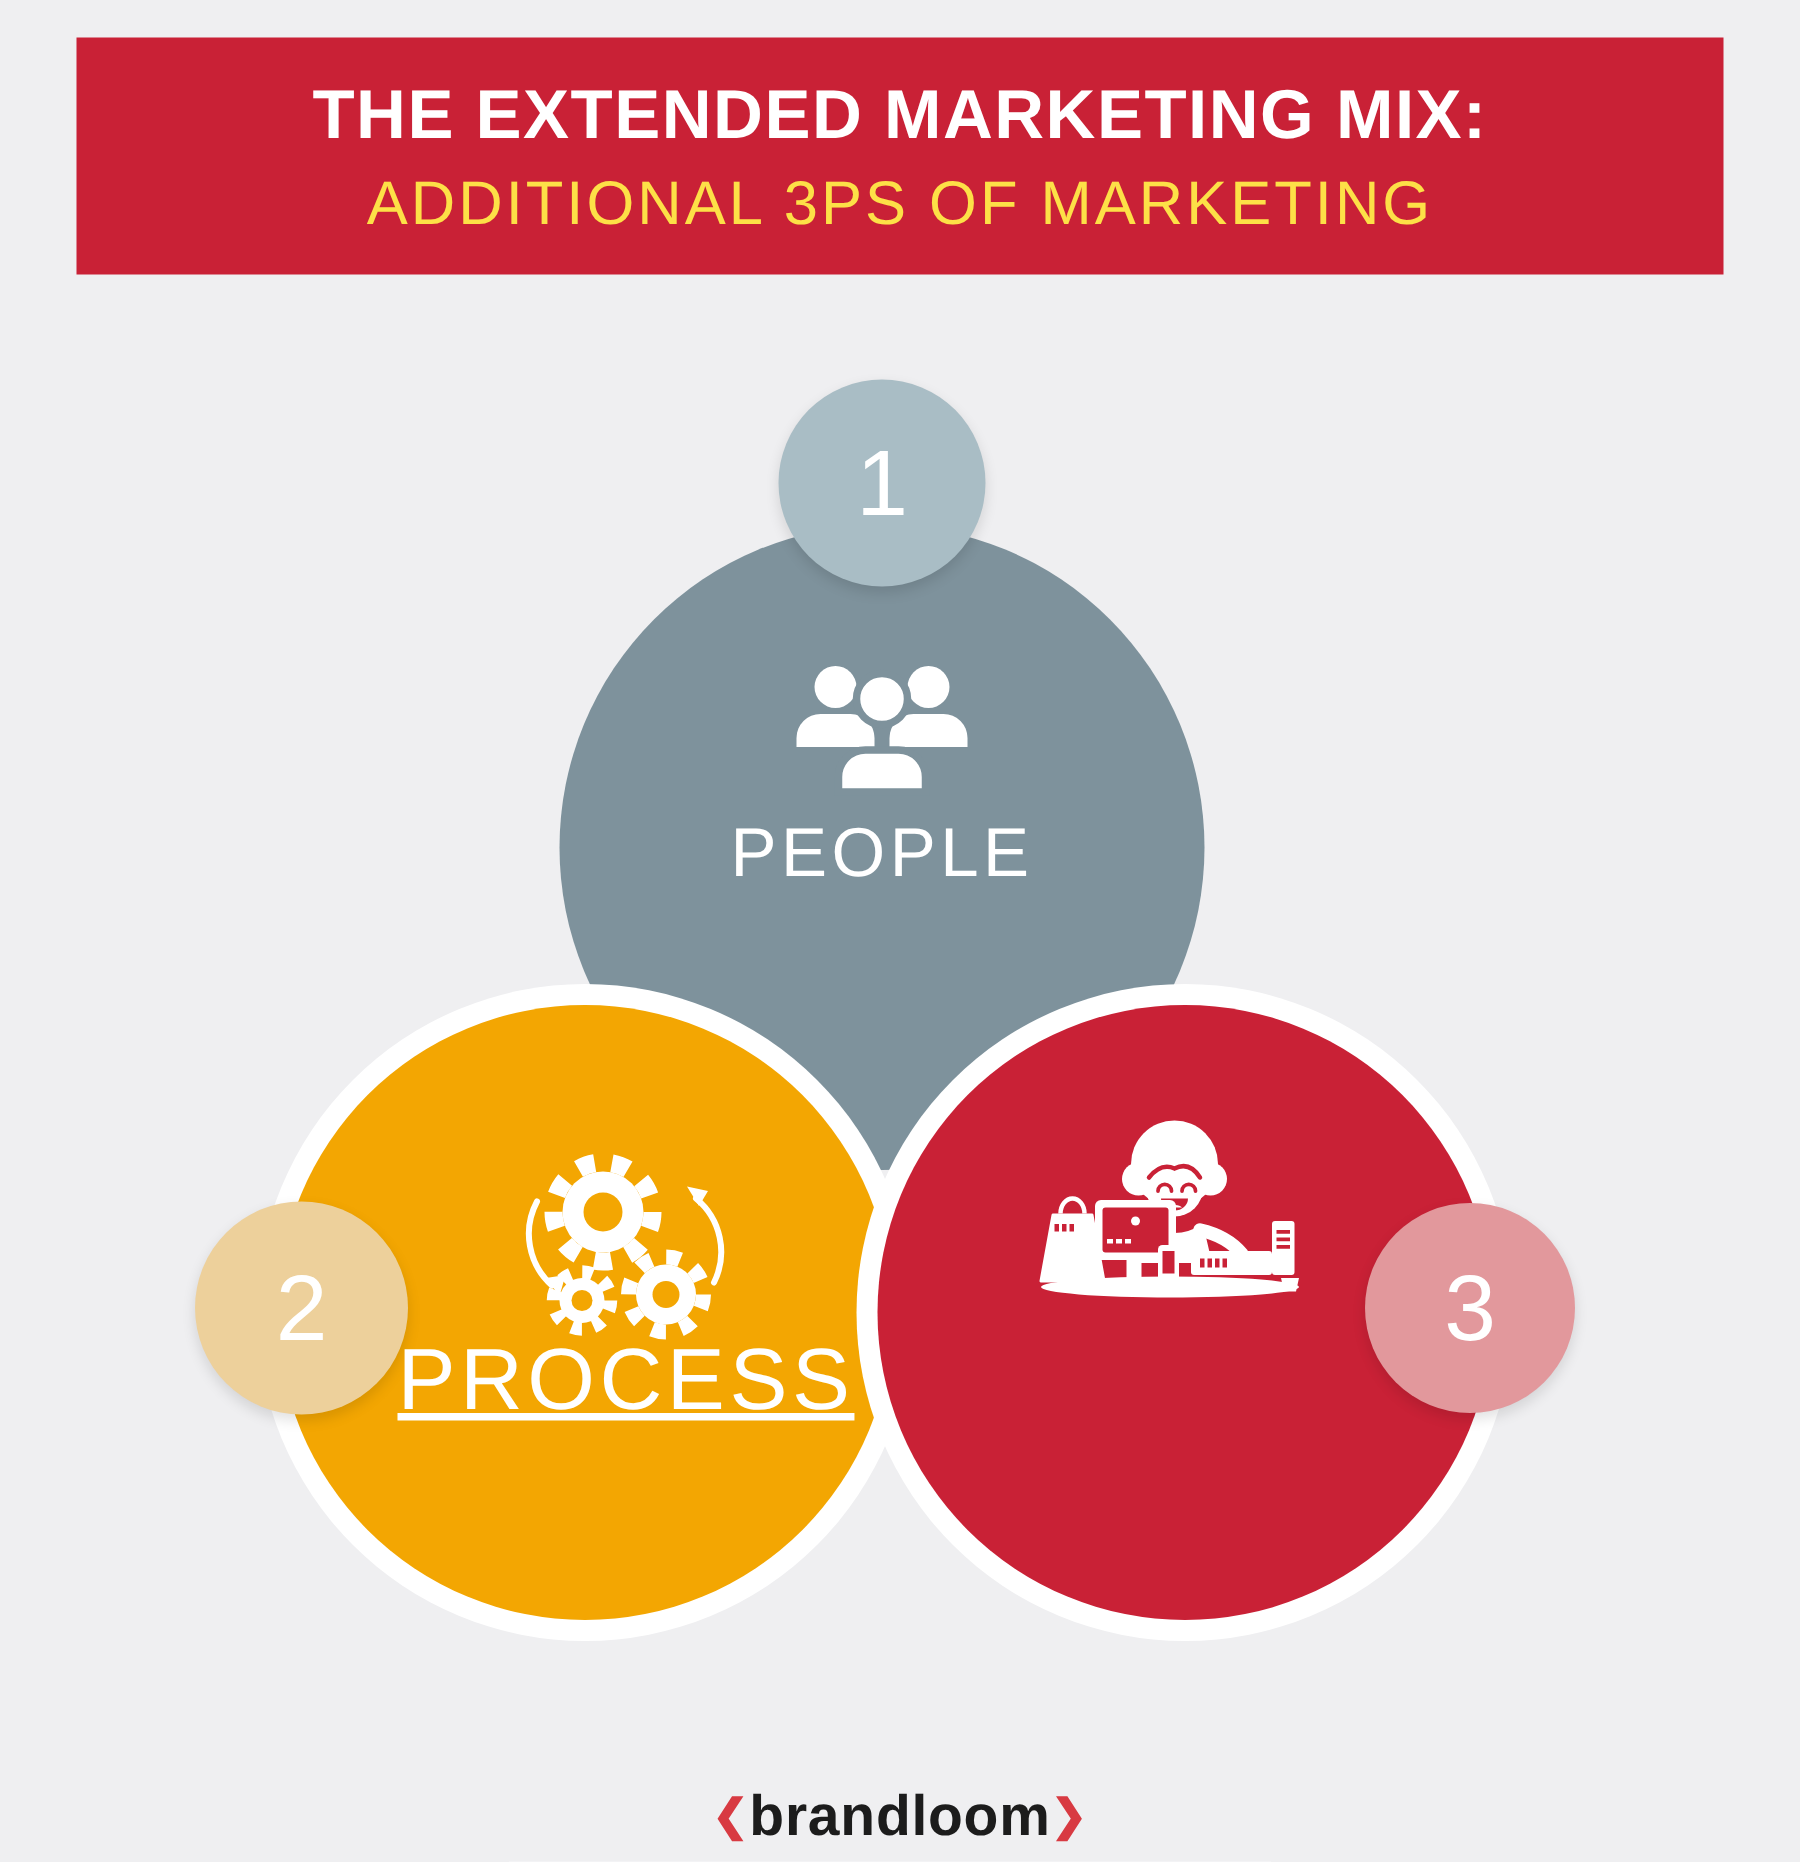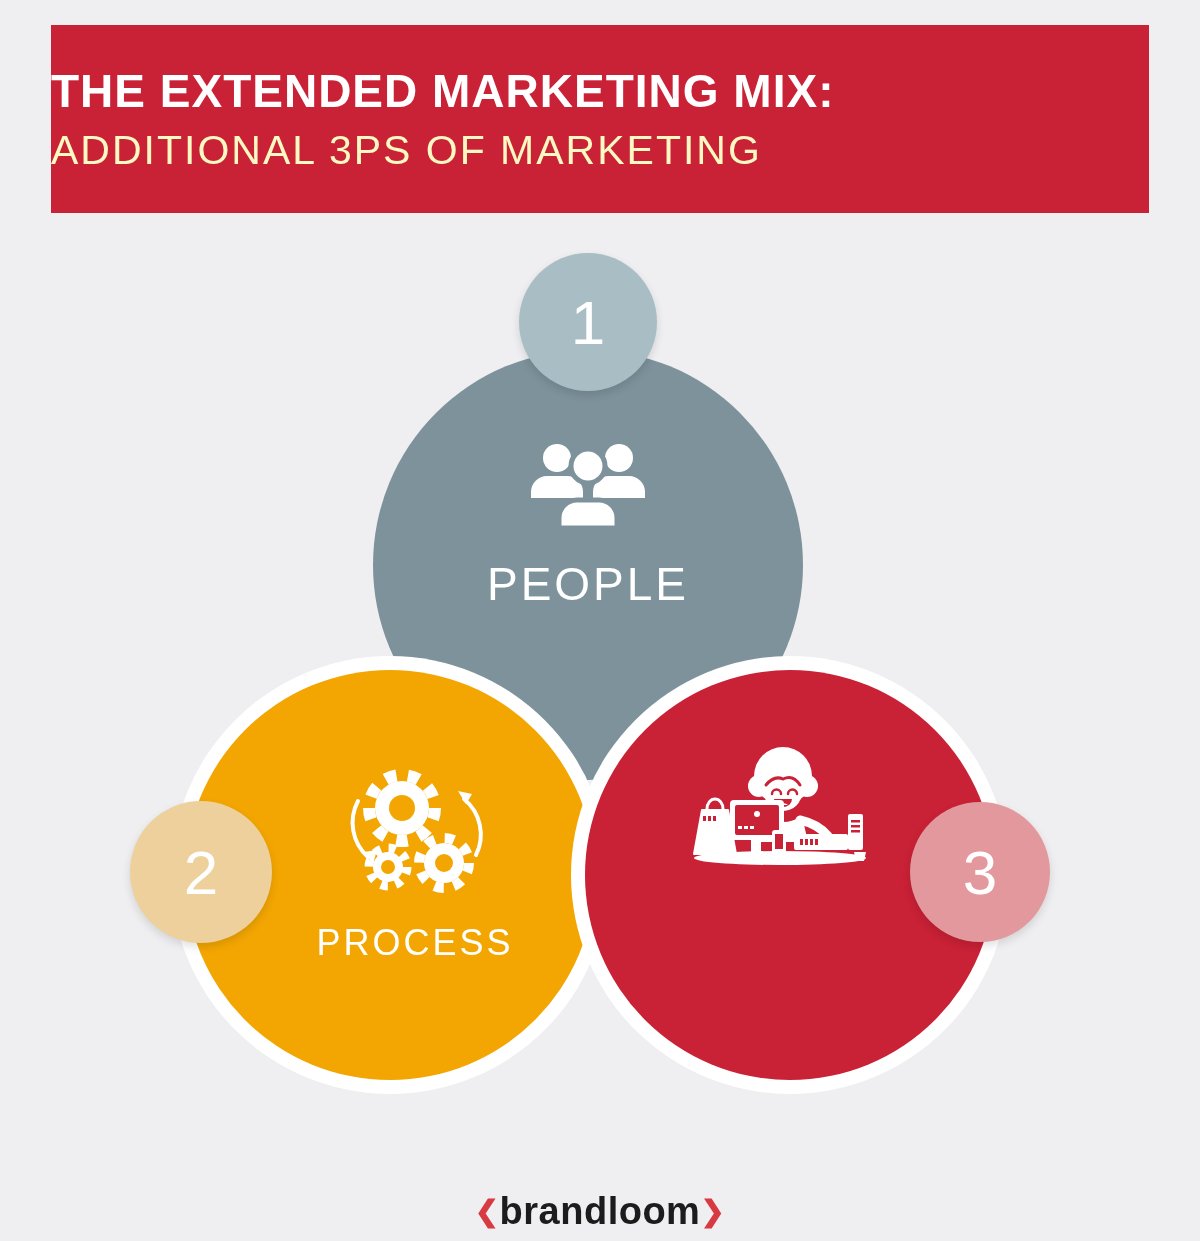--- a/index.html
+++ b/index.html
@@ -4,47 +4,47 @@
 <style>
   html,body { margin:0; padding:0; }
   .stage {
     position:relative; width:1200px; height:1241px;
     background:#efeff1; overflow:hidden;
     font-family:"Liberation Sans", sans-serif;
   }
 
   
   .banner {
-    position:absolute; left:51px; top:25px; width:1098px; height:188px;
+    position:absolute; left:51px; top:25px; width:1098px; height:158px;
     background:#c92136; display:flex; flex-direction:column;
-    align-items:flex-start; justify-content:center; gap:9px;
+    align-items:center; justify-content:center; gap:9px;
   }
   .banner .t1 { color:#ffffff; font-size:46px; font-weight:bold; letter-spacing:1px; white-space:nowrap; }
-  .banner .t2 { color:#fef9c3; font-size:41px; font-weight:normal; letter-spacing:2px; white-space:nowrap; }
+  .banner .t2 { color:#fde047; font-size:41px; font-weight:normal; letter-spacing:2px; white-space:nowrap; }
 
   
   .circle, .ring, .badge { position:absolute; border-radius:50%; }
   .c-people   { left:373px; top:350px; width:430px; height:430px; background:#7e929c; z-index:1; }
   .ring-process  { left:171px; top:656px; width:438px; height:438px; background:#ffffff; z-index:3; }
   .c-process  { left:185px; top:670px; width:410px; height:410px; background:#f3a602; z-index:4; }
   .ring-evidence { left:571px; top:656px; width:438px; height:438px; background:#ffffff; z-index:5; }
   .c-evidence { left:585px; top:670px; width:410px; height:410px; background:#c92136; z-index:6; }
 
   .badge {
     display:flex; align-items:center; justify-content:center;
     color:#ffffff; font-size:62px; box-shadow:0 4px 9px rgba(0,0,0,.12);
   }
   .badge-1 { left:519px; top:253px; width:138px; height:138px; background:#a9bdc5; z-index:2; }
   .badge-2 { left:130px; top:801px; width:142px; height:142px; background:#edd09b; z-index:7; }
   .badge-3 { left:910px; top:802px; width:140px; height:140px; background:#e2989c; z-index:7; }
 
   
-  .label { position:absolute; color:#ffffff; text-align:center; z-index:8;margin-top:16px; }
+  .label { position:absolute; color:#ffffff; text-align:center; z-index:8; }
   .label-people   { left:438px; top:541px; width:300px; font-size:46px; letter-spacing:3px; }
-  .label-process  { left:265px; top:906px; width:300px; font-size:36px; letter-spacing:3px; }
+  .label-process  { left:265px; top:886px; width:300px; font-size:58px; letter-spacing:3px;text-decoration:underline; }
   .label-evidence { left:632px; top:883px; width:300px; font-size:42px; letter-spacing:2px; line-height:50px; }
 
   
   .icon { position:absolute; z-index:8; }
   .icon-people  { left:523px; top:432px; }
   .icon-gears   { left:342px; top:763px; }
   .icon-counter { left:688px; top:746px; }
 
   
   .logo {

